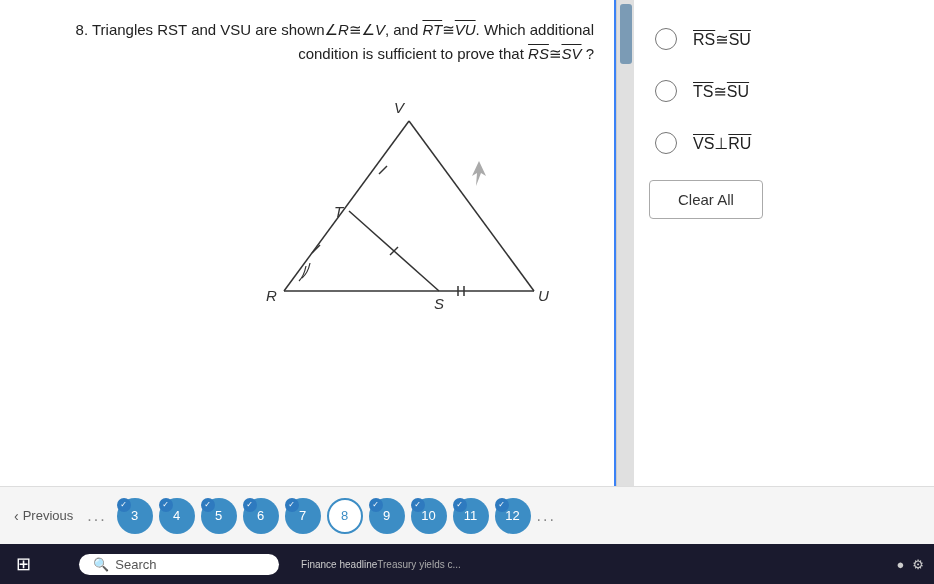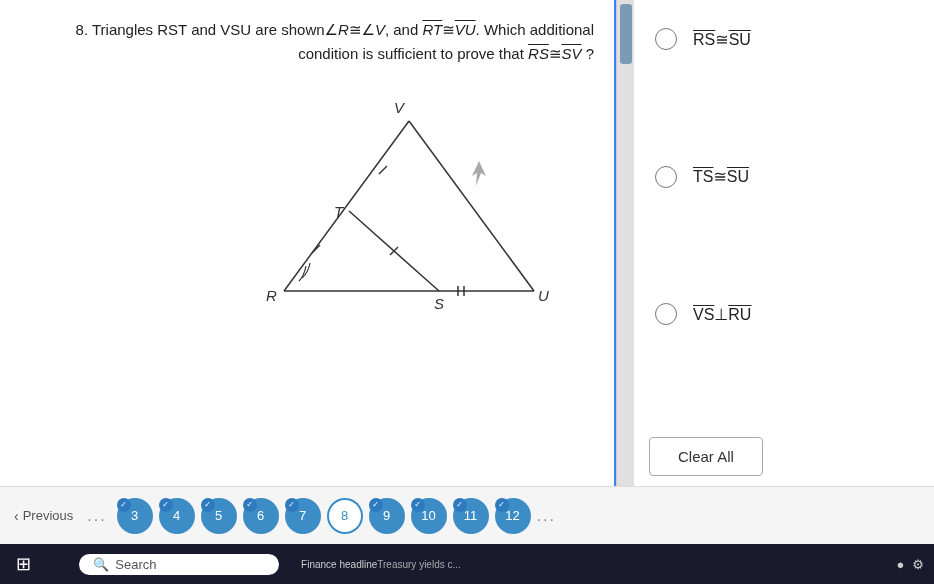--- a/index.html
+++ b/index.html
@@ -72,21 +72,20 @@
       border-radius: 3px;
     }
 
     .right-panel {
       width: 300px;
       display: flex;
       flex-direction: column;
       padding: 20px 15px 10px 15px;
       gap: 14px;
       background: #fff;
-      justify-content: space-between;
     }
 
     .answer-option {
       display: flex;
       align-items: center;
       gap: 16px;
       padding: 8px 6px;
       cursor: pointer;
     }
 

